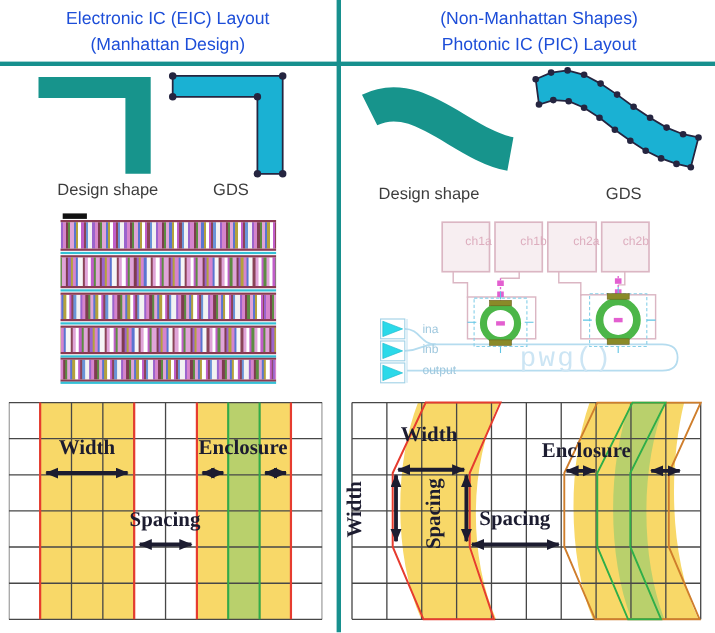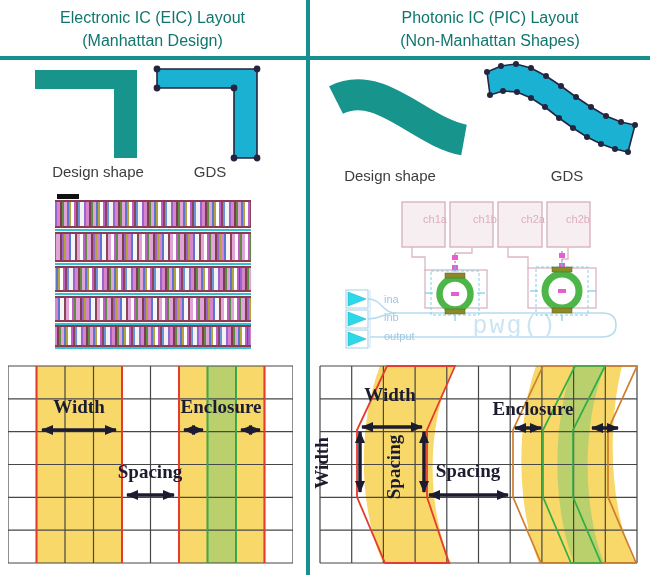--- a/index.html
+++ b/index.html
@@ -3,21 +3,21 @@
 <meta charset="utf-8">
 <style>
   html,body{margin:0;padding:0;}
   body{width:650px;height:575px;position:relative;background:#ffffff;
        font-family:"Liberation Sans",sans-serif;overflow:hidden;}
   .abs{position:absolute;}
   
   .vline{left:306px;top:0;width:4px;height:575px;background:#17908e;}
   .hline{left:0;top:56px;width:650px;height:4px;background:#17908e;}
   
-  .title{top:6px;text-align:center;color:#0f766e;font-size:16px;line-height:1.45;font-weight:500;}
+  .title{top:6px;text-align:center;color:#1d4ed8;font-size:16px;line-height:1.45;font-weight:500;}
   .title-left{left:0;width:305px;}
   .title-right{left:330px;width:320px;}
   
   .eic-layout{left:55px;top:193px;width:196px;height:156px;background:#ffffff;}
   .cellrow{position:absolute;left:0;width:196px;border-top:2px solid #8a3a52;border-bottom:2px solid #8a3a52;box-sizing:border-box;}
   .rowA{background:repeating-linear-gradient(90deg,#9b64cc 0 2px,#d684cc 2px 5px,#7e3c50 5px 7px,#5d8c42 7px 9px,#e0a4d8 9px 12px,#5a74d0 12px 14px,#b4a23c 14px 16px,#ffffff 16px 19px,#c05ec8 19px 21px,#8a4458 21px 23px,#6a94d8 23px 25px,#f2f2f2 25px 29px);}
   .rowB{background:repeating-linear-gradient(90deg,#ffffff 0 3px,#c05ec8 3px 5px,#5d8c42 5px 7px,#e0a4d8 7px 11px,#7e3c50 11px 13px,#9b64cc 13px 15px,#b4a23c 15px 17px,#d684cc 17px 20px,#5a74d0 20px 22px,#f6f6f6 22px 26px,#8a4458 26px 28px,#e0a4d8 28px 31px);}
   .cyanline{position:absolute;left:0;width:196px;height:2px;background:#35c0d6;}
   .scalebar{position:absolute;left:2px;top:1px;width:22px;height:5px;background:#111111;}
   svg text{font-family:"Liberation Sans",sans-serif;}
@@ -26,22 +26,22 @@
   .cad-text{font-family:"Liberation Mono",monospace;}
 </style>
 </head>
 <body>
 
 <div class="abs title title-left">
   <div>Electronic IC (EIC) Layout</div>
   <div>(Manhattan Design)</div>
 </div>
 <div class="abs title title-right">
+  <div>(Non-Manhattan Shapes)</div>
   <div>Photonic IC (PIC) Layout</div>
-  <div>(Non-Manhattan Shapes)</div>
 </div>
 
 <div class="abs hline"></div>
 <div class="abs vline"></div>
 
 <svg class="abs" style="left:10px;top:62px;" width="290" height="125" viewBox="0 0 290 125">
   <polygon points="25,8 127,8 127,96 104,96 104,27 25,27" fill="#17948c"></polygon>
   <polygon points="147,7 247,7 247,96 224,96 224,26 147,26" fill="#1ab1d3" stroke="#252540" stroke-width="1.6"></polygon>
   <g fill="#252540">
     <circle cx="147" cy="7" r="3.4"></circle>

